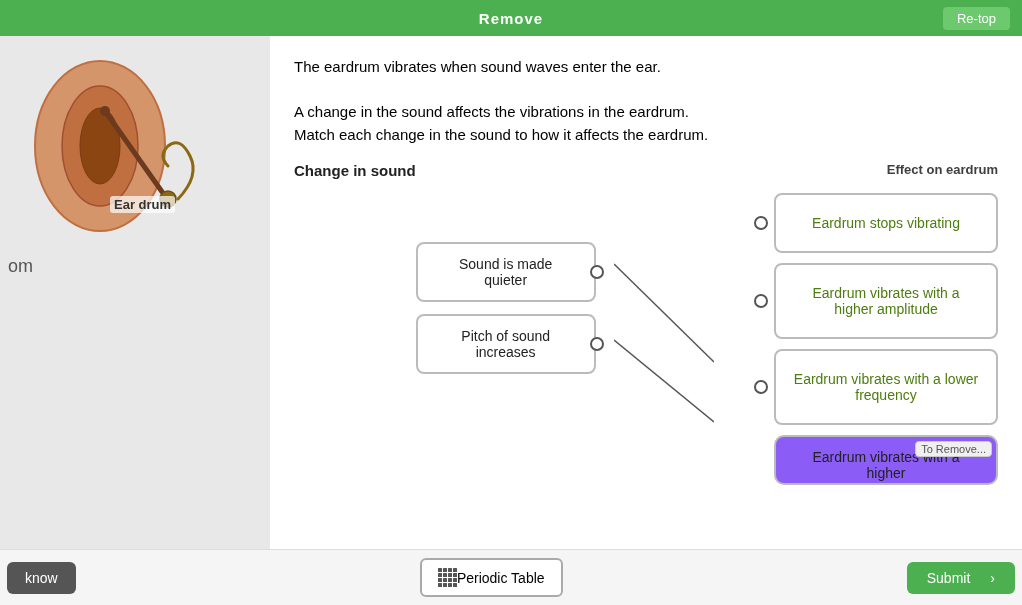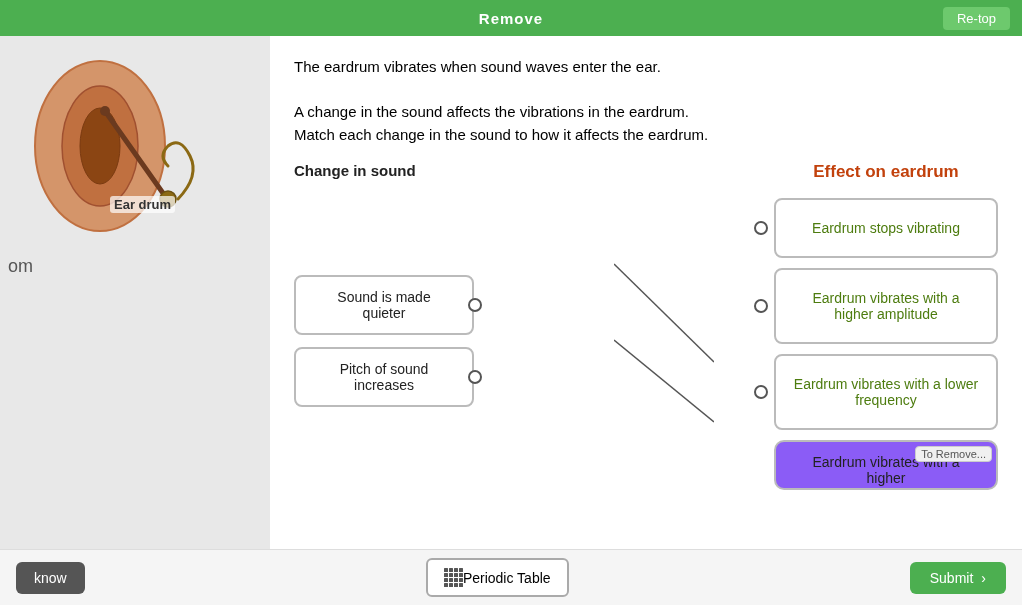--- a/index.html
+++ b/index.html
@@ -107,21 +107,21 @@
     
     .matching-area {
       display: flex;
       flex: 1;
       gap: 0;
     }
 
     
     .change-column {
       display: flex;
-      flex-direction: column;
+      flex-direction: row;
       align-items: flex-start;
       width: 320px;
       flex-shrink: 0;
     }
     .column-header {
       font-weight: bold;
       font-size: 15px;
       color: #222;
       margin-bottom: 16px;
     }
@@ -161,24 +161,24 @@
     .effect-column {
       flex: 1;
       display: flex;
       flex-direction: column;
       align-items: flex-start;
       padding-left: 60px;
     }
 
     .effect-header {
       font-weight: bold;
-      font-size: 17px;
-      color: #c2410c;
+      font-size: 13px;
+      color: #404040;
       margin-bottom: 16px;
-      text-align: center;
+      text-align: right;
       width: 100%;
     }
 
     .effect-list {
       display: flex;
       flex-direction: column;
       gap: 10px;
       width: 100%;
     }
 
@@ -207,21 +207,21 @@
     }
 
     
     .bottom-bar {
       height: 56px;
       background: #f5f5f5;
       border-top: 1px solid #ddd;
       display: flex;
       align-items: center;
       justify-content: space-between;
-      padding: 0 16px;
+      padding: 0 7px;
       flex-shrink: 0;
     }
 
     .know-btn {
       background: #555;
       color: white;
       border: none;
       border-radius: 6px;
       padding: 8px 18px;
       font-size: 14px;
@@ -243,21 +243,21 @@
     .submit-btn {
       background: #4CAF50;
       color: white;
       border: none;
       border-radius: 6px;
       padding: 8px 20px;
       font-size: 14px;
       cursor: pointer;
       display: flex;
       align-items: center;
-      gap: 8px;
+      gap: 20px;
     }
 
     
     .ear-svg {
       width: 230px;
       height: 200px;
     }
 
     
     .effect-card-partial {

